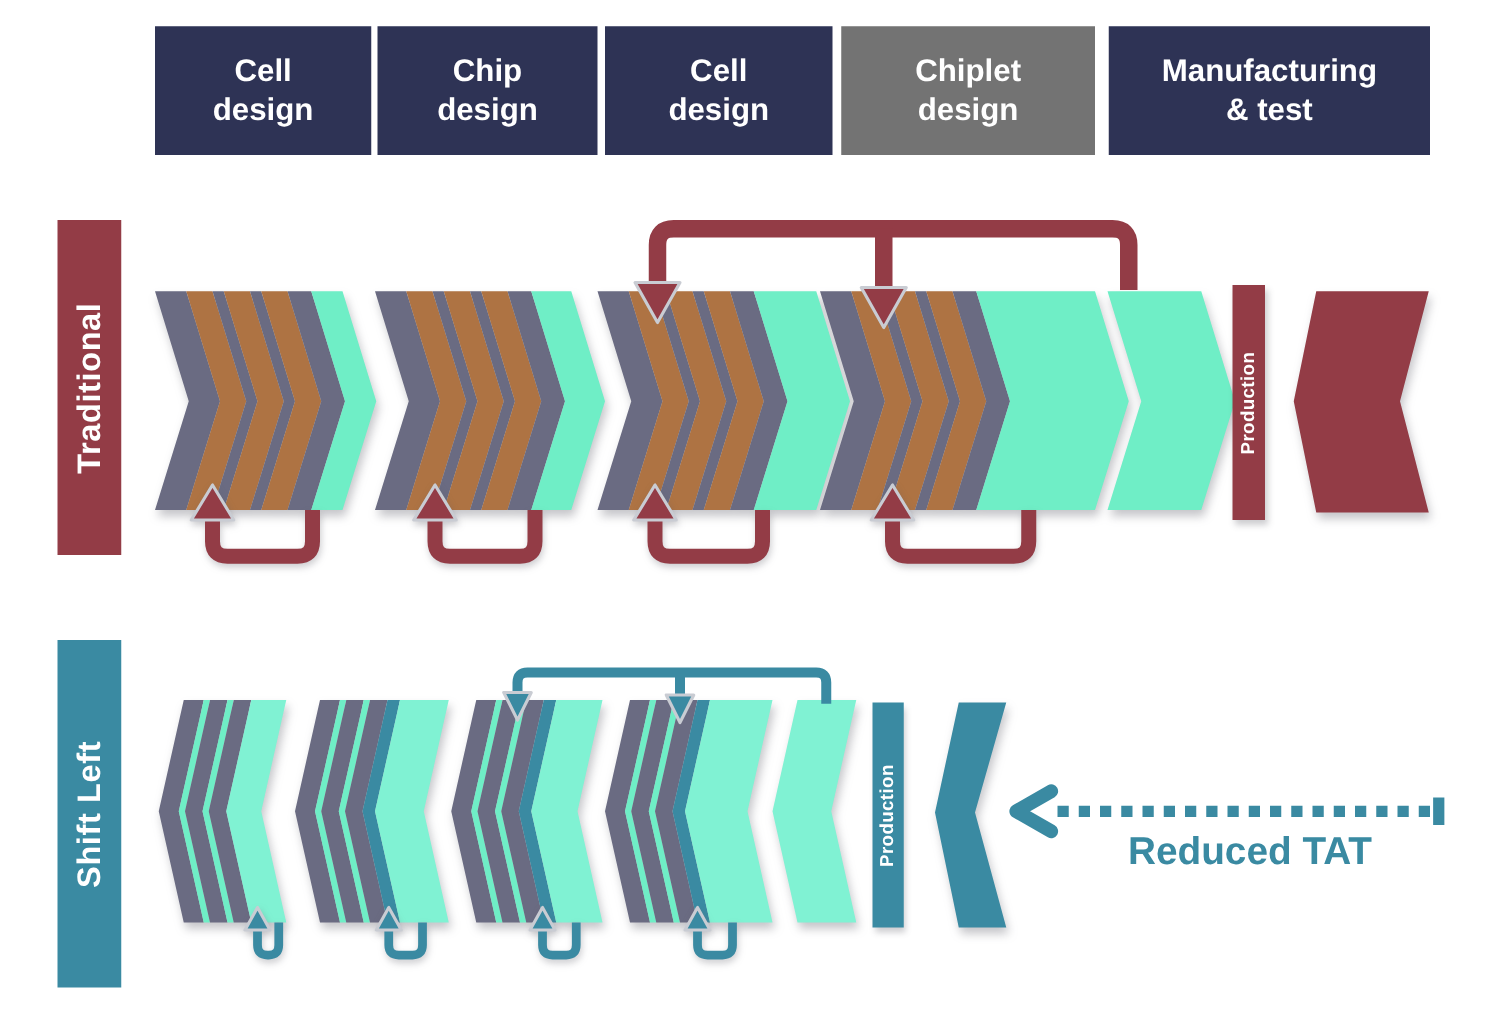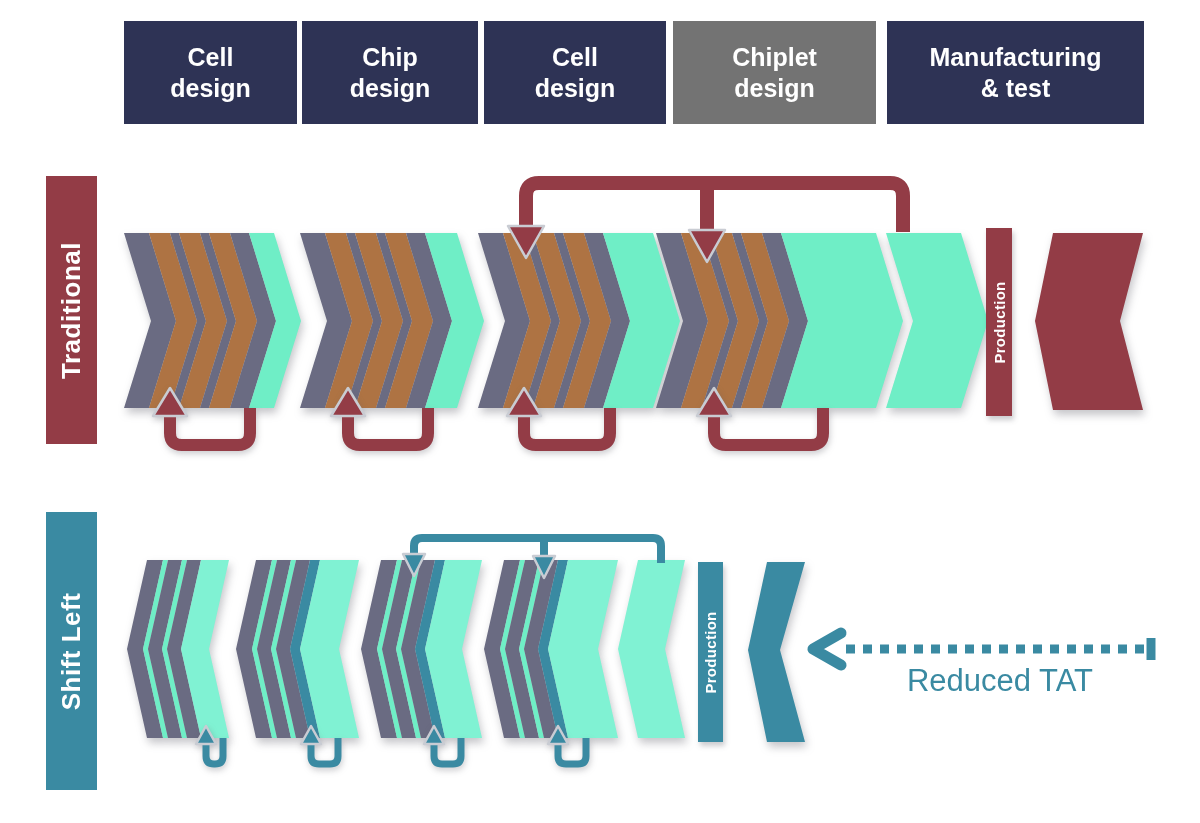--- a/index.html
+++ b/index.html
@@ -24,21 +24,21 @@
   .prod{
     position:absolute;display:flex;align-items:center;justify-content:center;
     box-shadow:2px 4px 5px rgba(90,90,100,.30);
   }
   .prod span{
     transform:rotate(-90deg);white-space:nowrap;color:#fff;
     font-weight:bold;font-size:15px;letter-spacing:.3px;
   }
   .tat{
     position:absolute;left:868px;top:663px;width:264px;text-align:center;
-    font-weight:normal;font-size:31px;
+    font-weight:bold;font-size:31px;
   }
   g.shadow{filter:drop-shadow(2px 5px 4px rgba(90,90,100,.35));}
   g.shadow-lite{filter:drop-shadow(1px 3px 3px rgba(90,90,100,.30));}
 </style>
 </head>
 <body>
 
 <div id="stage">
 
   <svg id="gfx" width="1200" height="823" viewBox="0 0 1200 823">

